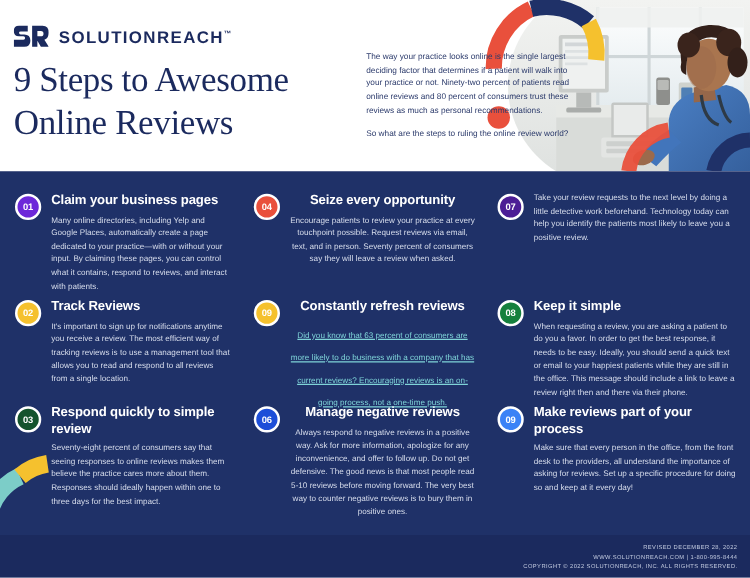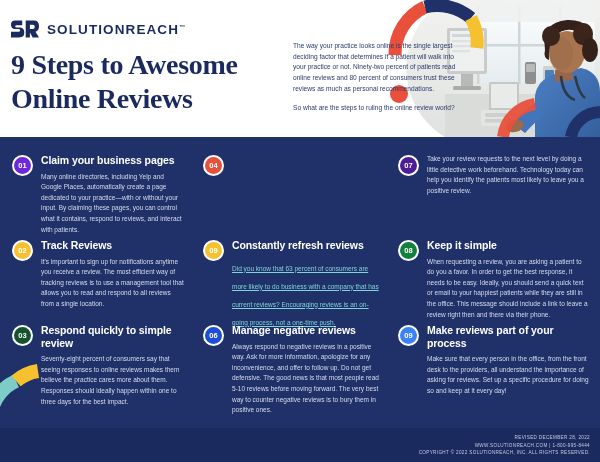--- a/index.html
+++ b/index.html
@@ -19,21 +19,21 @@
   .logo-mark { width:28px; height:22px; display:block; }
   .logo-text {
     font-size:13.5px; font-weight:bold; letter-spacing:1.1px;
     color:#1b2a5e; white-space:nowrap; position:relative;
   }
   .logo-tm { font-size:6px; vertical-align:super; letter-spacing:0; }
 
   .headline {
     position:absolute; left:11px; top:48px; width:280px;
     font-family:"Liberation Serif", serif;
-    font-size:28px; line-height:1.22; font-weight:bold;
+    font-size:28px; line-height:1.22; font-weight:normal;
     color:#1b2a5e; letter-spacing:-0.3px;
   }
 
   .intro { position:absolute; left:293px; top:41px; width:165px; }
   .intro p {
     font-size:6.6px; line-height:1.62; color:#2b3a6b;
   }
   .intro p + p { margin-top:9px; }
 
   
@@ -47,21 +47,21 @@
   .deco-bl { position:absolute; left:-2px; bottom:-30px; width:100px; height:105px; }
 
   .grid {
     position:absolute; left:0; top:0; width:600px; height:291px;
     display:grid; grid-template-columns:195px 195px 210px;
     padding:17px 0 0 0;
   }
   .col { display:flex; flex-direction:column; }
   .step { display:flex; align-items:flex-start; height:85px; padding-right:10px; }
   .col:nth-child(1) .step { padding-left:12px; }
-  .col:nth-child(2) .step { padding-left:8px; }
+  .col:nth-child(2) .step { padding-left:8px;text-align:center; }
   .col:nth-child(3) .step { padding-left:8px; }
 
   .badge {
     flex:0 0 auto; width:21px; height:21px; border-radius:50%;
     border:2px solid #ffffff;
     display:flex; align-items:center; justify-content:center;
     font-size:7.5px; font-weight:bold; color:#ffffff;
     margin-top:1px;
   }
   .step-body { margin-left:8px; flex:1 1 auto; }
@@ -237,20 +237,24 @@
           <div class="step-body">
             <div class="step-title">Respond quickly to simple review</div>
             <div class="step-text">Seventy-eight percent of consumers say that seeing responses to online reviews makes them believe the practice cares more about them. Responses should ideally happen within one to three days for the best impact.</div>
           </div>
         </div>
       </div>
 
       <div class="col">
         <div class="step">
           <div class="badge" style="background:#e9503c">04</div>
+          <div class="step-body">
+            <div class="step-title">Seize every opportunity</div>
+            <div class="step-text">Encourage patients to review your practice at every touchpoint possible. Request reviews via email, text, and in person. Seventy percent of consumers say they will leave a review when asked.</div>
+          </div>
         </div>
         <div class="step">
           <div class="badge" style="background:#f5c12e">09</div>
           <div class="step-body">
             <div class="step-title">Constantly refresh reviews</div>
             <a class="step-text link" href="#">Did you know that 63 percent of consumers are more likely to do business with a company that has current reviews? Encouraging reviews is an on-going process, not a one-time push.</a>
           </div>
         </div>
         <div class="step">
           <div class="badge" style="background:#1d4ed8">06</div>

